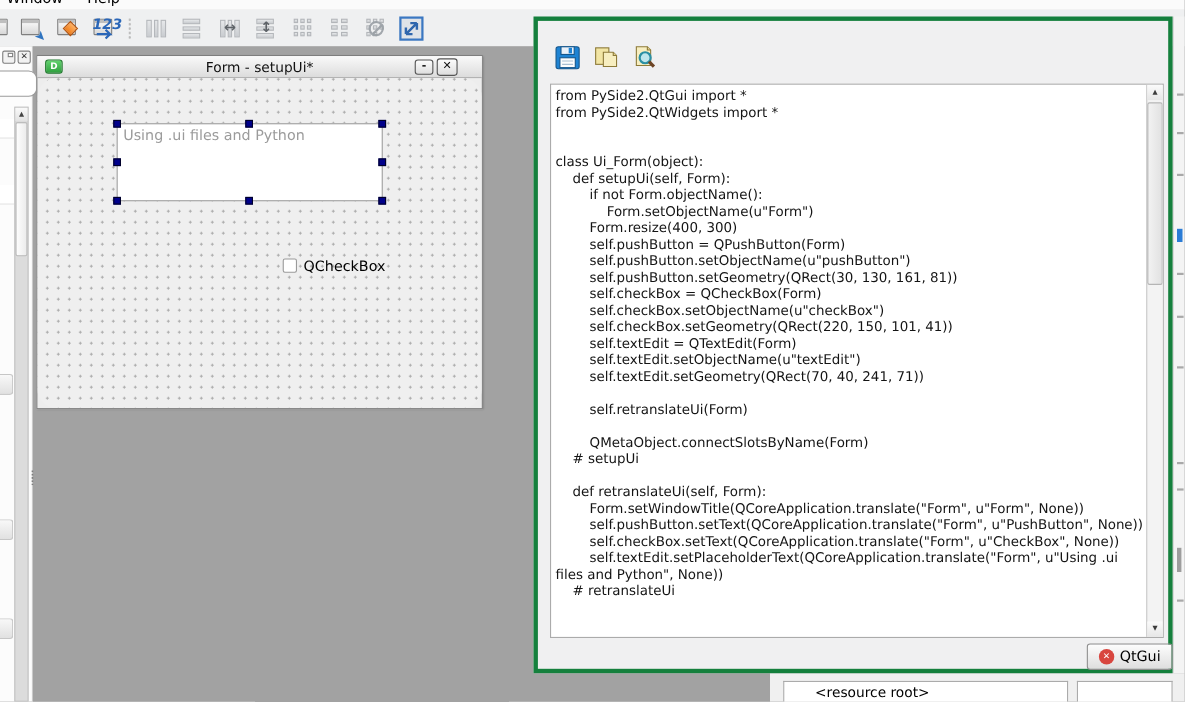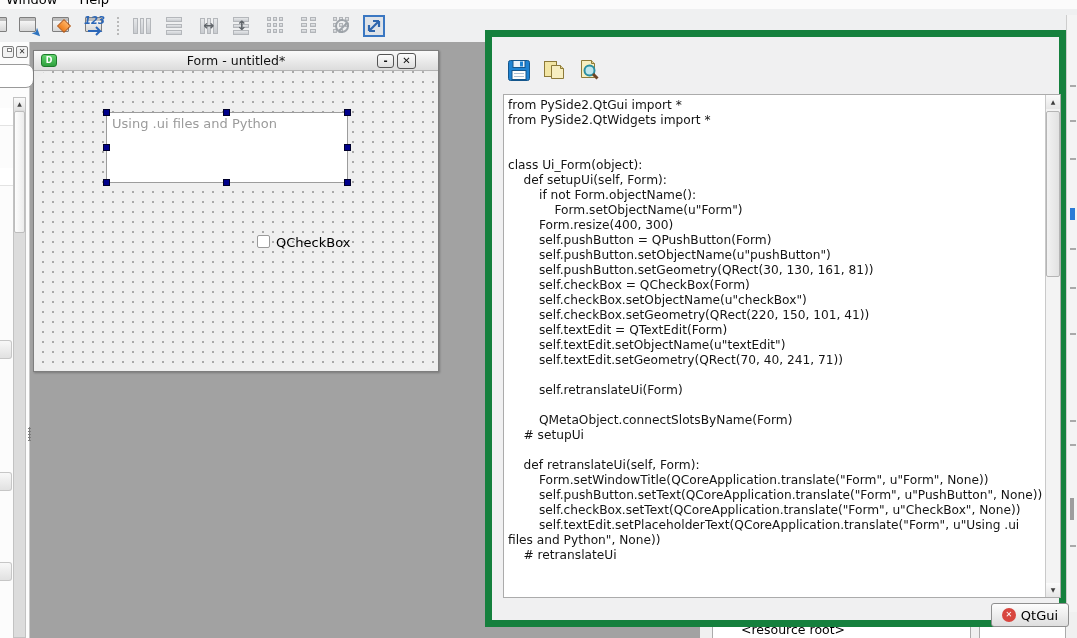--- a/index.html
+++ b/index.html
@@ -12,21 +12,21 @@
   .menubar .mtext { position:absolute; top:-8px; left:6px; font-size:13px; color:#000; }
   .menubar .mtext span { margin-right:18px; }
 
   
   .toolbar { position:absolute; left:0; top:9px; width:1077px; height:33px; background:#eff0f1; }
   .tbi { position:absolute; top:4px; width:26px; height:26px; }
   .winsq { position:absolute; left:3px; top:4px; width:17px; height:15px; background:linear-gradient(#fefefe,#d7d7d7); border:1px solid #7f7f7f; border-radius:1px; }
   .winsq::before { content:""; position:absolute; left:0; top:0; right:0; height:3px; background:#bfbfbf; }
   .tbi .cursor { position:absolute; right:0px; bottom:-1px; color:#2f74c0; font-size:12px; font-weight:bold; transform:rotate(45deg); }
   .diamond { position:absolute; left:10px; top:8px; width:10px; height:10px; transform:rotate(45deg); background:linear-gradient(#ffb162,#ef7d1a); border:1px solid #b5540e; }
-  .t123 { position:absolute; left:2px; top:2px; font-size:10px; font-weight:bold; font-style:italic; color:#2a66b8; }
+  .t123 { position:absolute; left:2px; top:2px; font-size:13px; font-weight:bold; font-style:italic; color:#2a66b8; }
   .bars-v { position:absolute; left:4px; top:5px; width:18px; height:16px; display:flex; gap:2px; }
   .bars-v i { flex:1; background:linear-gradient(#e6e8ea,#c9ccd0); border:1px solid #b4b7bb; }
   .bars-h { position:absolute; left:4px; top:4px; width:16px; height:18px; display:flex; flex-direction:column; gap:2px; }
   .bars-h i { flex:1; background:linear-gradient(#e6e8ea,#c9ccd0); border:1px solid #b4b7bb; }
   .ovr { position:absolute; left:0; top:0; width:26px; height:26px; text-align:center; line-height:26px; font-size:13px; font-weight:bold; color:#5e6368; }
   .grid9 { position:absolute; left:4px; top:4px; width:18px; height:18px;
            background-image:linear-gradient(#cfd2d6,#cfd2d6); background-size:0;
   }
   .grid9 i { position:absolute; width:4px; height:4px; background:linear-gradient(#e8eaec,#c7cacd); border:1px solid #b2b5b9; }
   .nosign { position:absolute; left:6px; top:6px; width:14px; height:14px; border:2px solid #9aa0a6; border-radius:50%; opacity:.9; }
@@ -57,21 +57,21 @@
              background-image:radial-gradient(circle,#a9a9a9 0.9px,transparent 1.1px); background-size:10px 10px; background-position:4px 6px;border-radius:17px; }
   .tedit { position:absolute; left:72px; top:41px; width:242px; height:71px; background:#fff; border:1px solid #9c9c9c; }
   .tedit .ph { position:absolute; left:5px; top:3px; color:#9b9b9b; font-size:13px; }
   .handle { position:absolute; width:7px; height:7px; background:#00008b; border:1px solid #00002a; }
   .pbtn { position:absolute; left:33px; top:133px; width:161px; height:78px; background:linear-gradient(#ffffff,#eaeaea); border:1px solid #aeaeae; border-radius:2px; text-align:center; line-height:76px; font-size:13px; color:#000; }
   .cb { position:absolute; left:223px; top:164px; width:120px; height:14px; }
   .cb .box { position:absolute; left:0; top:0; width:13px; height:13px; background:#fff; border:1px solid #9a9a9a; border-radius:2px; }
   .cb .lbl { position:absolute; left:19px; top:0px; font-size:13px; color:#000; }
 
   
-  .dialog { position:absolute; left:485px; top:15px; width:581px; height:597px; background:#f0f0f1; border:7px solid #15803d;margin-top:15px; }
+  .dialog { position:absolute; left:485px; top:15px; width:581px; height:597px; background:#f0f0f1; border:4px solid #15803d; }
   .dlg-tool { position:absolute; left:14px; top:20px; height:28px; display:flex; gap:9px; }
   .dlg-tool .ic { width:26px; height:26px; }
   .codebox { position:absolute; left:11px; top:57px; width:558px; height:504px; background:#fff; border:1px solid #ababab; overflow:hidden; }
   .code { position:absolute; left:0; top:0; width:541px; padding:3px 0 0 4px; white-space:pre-wrap; overflow-wrap:break-word; font-family:"DejaVu Sans", sans-serif; font-size:12.2px; line-height:15px; color:#141414; }
   .vscroll { position:absolute; right:0; top:0; width:15px; height:100%; background:#f3f3f3; border-left:1px solid #c9c9c9; }
   .vscroll .sb { position:absolute; left:0; width:14px; height:14px; background:linear-gradient(#fbfbfb,#e6e6e6); text-align:center; font-size:6px; line-height:14px; color:#3c3c3c; }
   .vscroll .thumb { position:absolute; left:0; top:16px; width:14px; height:166px; background:linear-gradient(90deg,#f2f2f2,#e2e2e2); border:1px solid #b5b5b5; border-radius:2px; }
   .closebtn { position:absolute; left:499px; top:566px; width:78px; height:24px; background:linear-gradient(#fdfdfd,#dedede); border:1px solid #8f8f8f; border-radius:3px; display:flex; align-items:center; justify-content:center; gap:5px; font-size:13px; color:#000; }
   .closebtn .redx { width:14px; height:14px; border-radius:50%; background:#d8463f; color:#fff; font-size:8px; font-weight:bold; text-align:center; line-height:14px; }
 
@@ -210,21 +210,21 @@
     <div class="dock-scroll">
       <div class="arr">▲</div>
       <div class="thumb"></div>
     </div>
   </div>
   <div class="dock-grip"></div>
 
   <div class="formwin">
     <div class="tbar">
       <div class="dicon">D</div>
-      <div class="ftitle">Form - untitled*</div>
+      <div class="ftitle">Form - setupUi*</div>
       <div class="capbtn min">-</div>
       <div class="capbtn cls">✕</div>
     </div>
     <div class="fclient">
       <div class="tedit">
         <div class="ph">Using .ui files and Python</div>
       </div>
 
       <div class="handle" style="left:69px;top:38px"></div>
       <div class="handle" style="left:189px;top:38px"></div>

